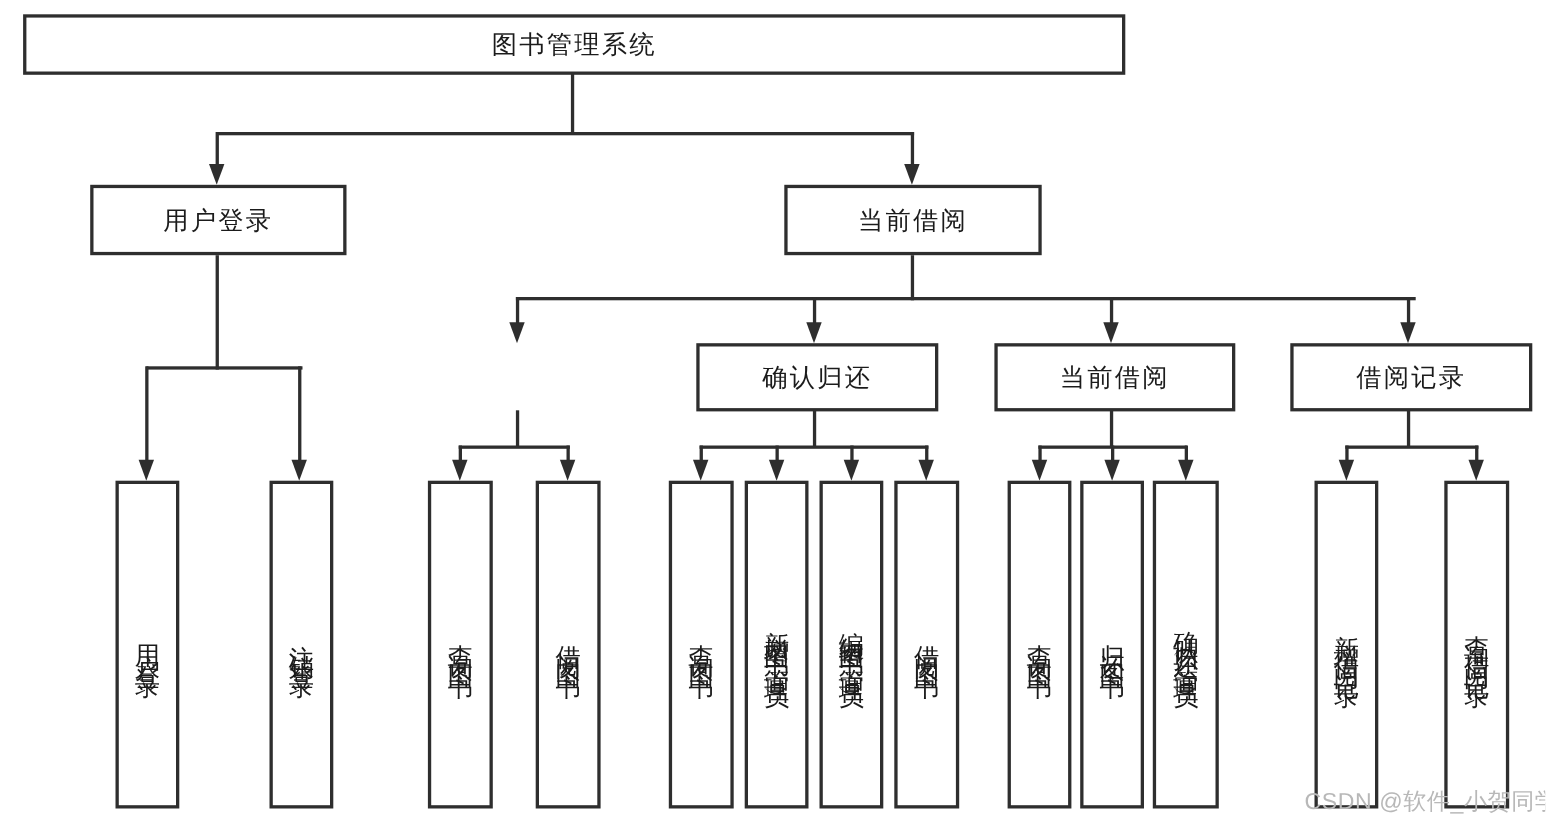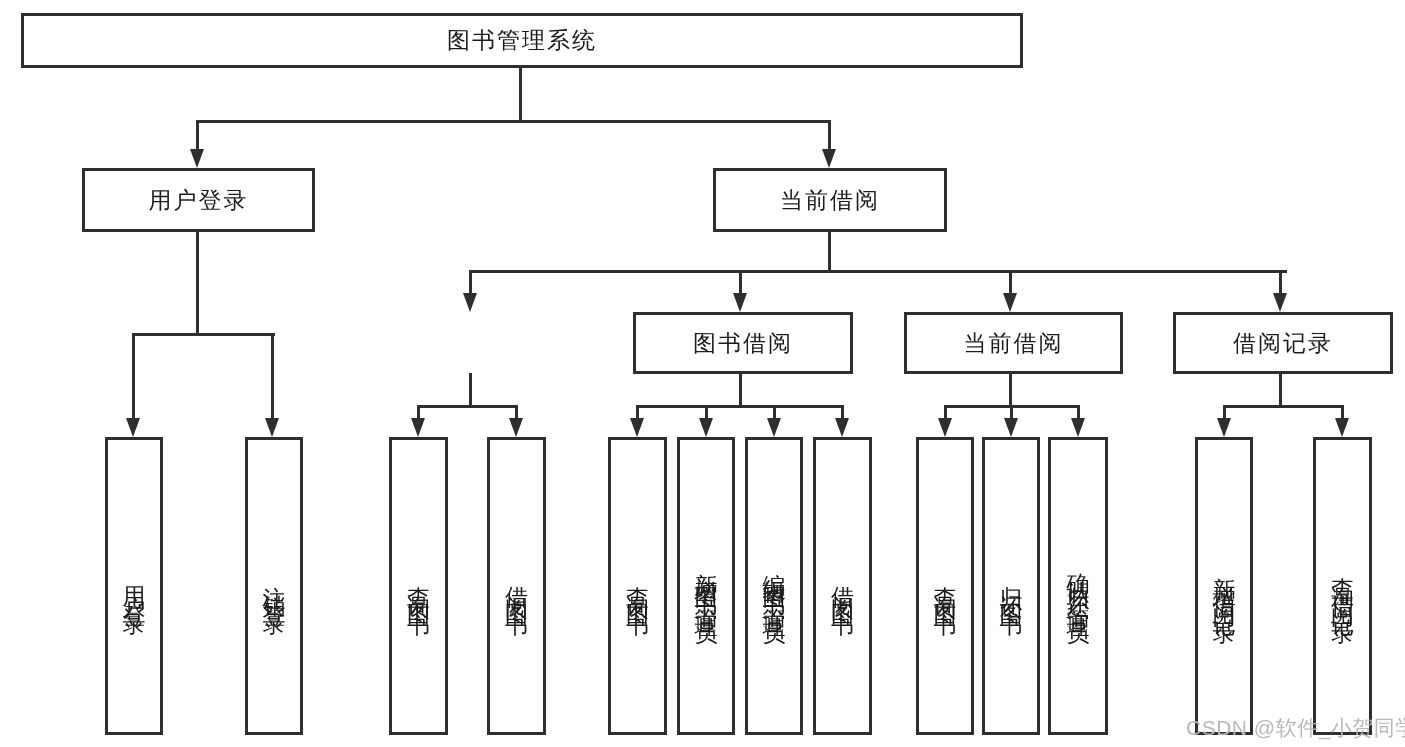--- a/index.html
+++ b/index.html
@@ -69,21 +69,21 @@
   <div class="vl" style="left:469px;top:270px;height:24px;"></div>
   <div class="arrow" style="left:463px;top:293px;"></div>
   <div class="vl" style="left:739px;top:270px;height:24px;"></div>
   <div class="arrow" style="left:733px;top:293px;"></div>
   <div class="vl" style="left:1009px;top:270px;height:24px;"></div>
   <div class="arrow" style="left:1003px;top:293px;"></div>
   <div class="vl" style="left:1279px;top:270px;height:24px;"></div>
   <div class="arrow" style="left:1273px;top:293px;"></div>
 
   <div class="box" style="left:633px;top:312px;width:220px;height:62px;">
-    <span class="hlabel">图书借阅</span>
+    <span class="hlabel">确认归还</span>
   </div>
   <div class="box" style="left:904px;top:312px;width:219px;height:62px;font-family:Liberation Serif, serif;">
     <span class="hlabel">当前借阅</span>
   </div>
   <div class="box" style="left:1173px;top:312px;width:220px;height:62px;">
     <span class="hlabel">借阅记录</span>
   </div>
 
   <div class="vl" style="left:469px;top:373px;height:34px;"></div>
   <div class="vl" style="left:739px;top:373px;height:34px;"></div>

